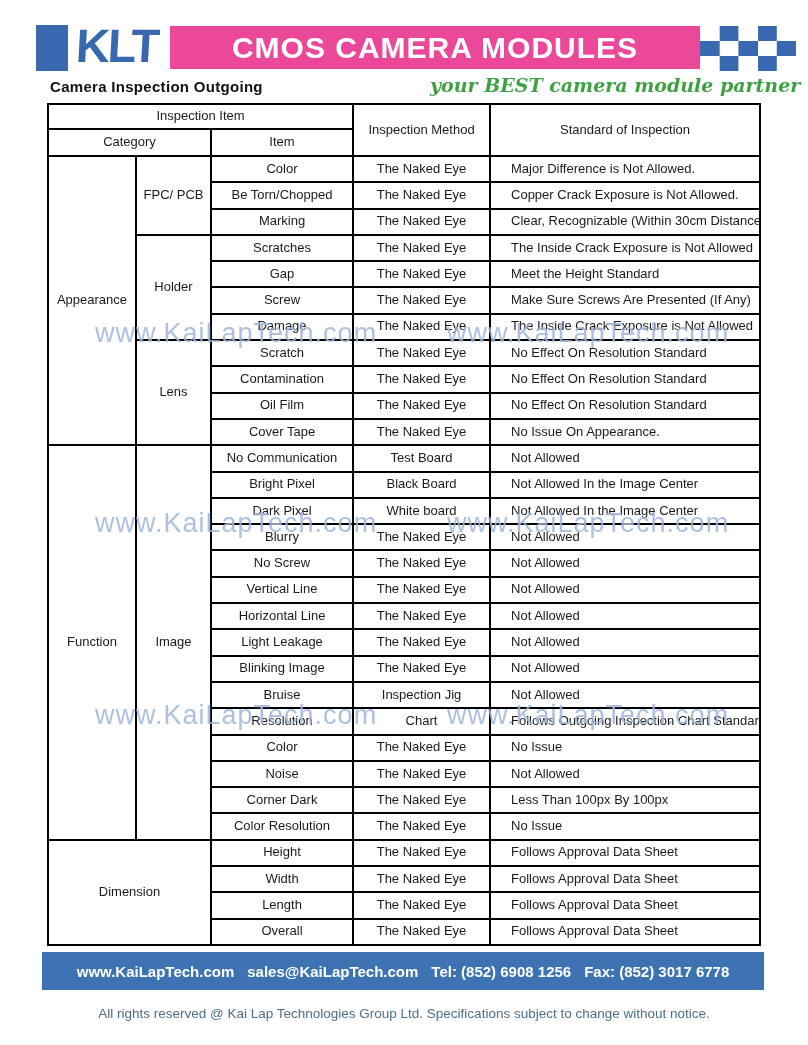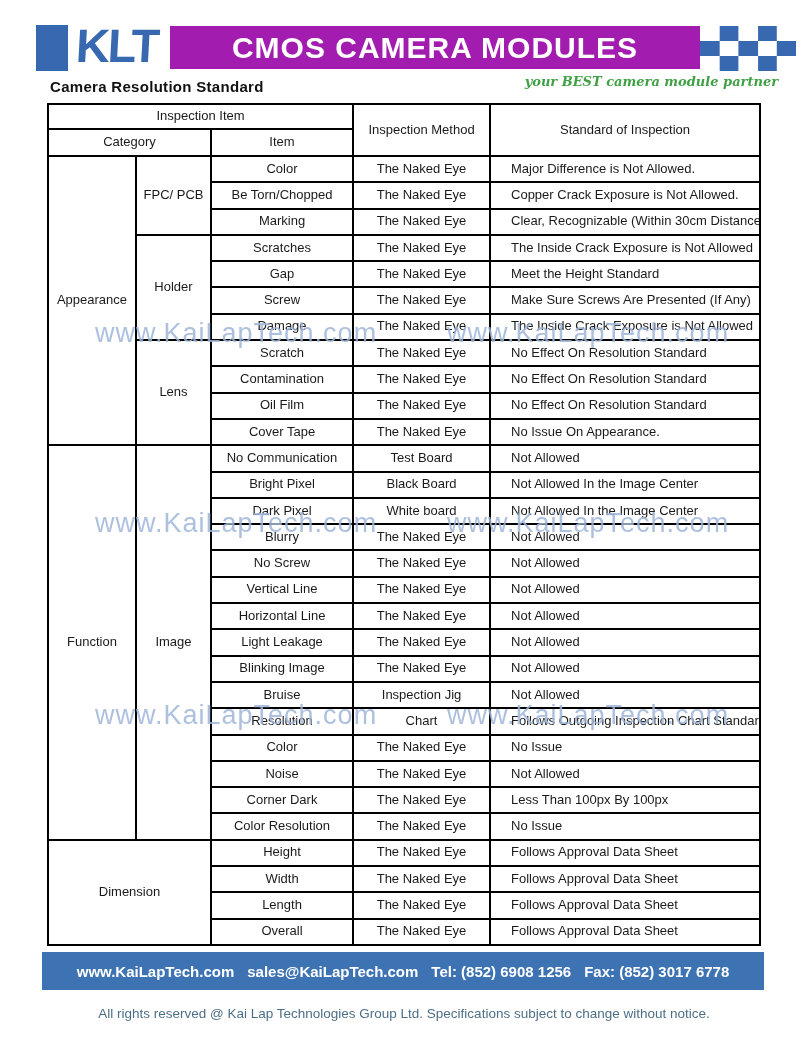--- a/index.html
+++ b/index.html
@@ -14,38 +14,38 @@
   
   .logo-square{position:absolute;left:36px;top:25px;width:32px;height:46px;background:#3768b0;}
   .logo-text{
     position:absolute;left:76px;top:18px;
     font-size:47px;font-weight:bold;color:#3768b0;
     letter-spacing:-2px;transform:skewX(-3deg);
     font-family:"Liberation Sans", sans-serif;
   }
   .title-bar{
     position:absolute;left:170px;top:26px;width:530px;height:43px;
-    background:#a21caf;display:flex;align-items:center;justify-content:center;
+    background:#ec4899;display:flex;align-items:center;justify-content:center;
   }
   .title-bar .title-text{
     color:#ffffff;font-size:30px;font-weight:bold;letter-spacing:1px;white-space:nowrap;
   }
   .checkers{
     position:absolute;left:700px;top:26px;width:96px;height:45px;
     background-image:conic-gradient(#3768b0 90deg,#ffffff 90deg 180deg,#3768b0 180deg 270deg,#ffffff 270deg);
     background-size:38.4px 30px;
   }
   .subtitle{
     position:absolute;left:50px;top:78px;
     font-size:15px;font-weight:bold;color:#111111;letter-spacing:.3px;
   }
   .slogan{
     position:absolute;left:430px;top:74px;width:348px;text-align:right;
     font-family:"DejaVu Serif", serif;
-    font-style:italic;font-weight:bold;font-size:13px;color:#3fa044;white-space:nowrap;
+    font-style:italic;font-weight:bold;font-size:19px;color:#3fa044;white-space:nowrap;
   }
   
   table.spec{
     position:absolute;left:47px;top:103px;width:712px;height:843px;
     border-collapse:collapse;table-layout:fixed;
   }
   table.spec th, table.spec td{
     border:2px solid #000000;
     font-size:13px;color:#1a1a1a;font-weight:normal;
     text-align:center;vertical-align:middle;
@@ -80,21 +80,21 @@
 <body>
 
 <div class="page">
 
   <div class="logo-square"></div>
   <div class="logo-text">KLT</div>
   <div class="title-bar">
     <span class="title-text">CMOS CAMERA MODULES</span>
   </div>
   <div class="checkers"></div>
-  <div class="subtitle">Camera Resolution Standard</div>
+  <div class="subtitle">Camera Inspection Outgoing</div>
   <div class="slogan">your BEST camera module partner</div>
 
   <table class="spec">
     <colgroup>
       <col style="width:88px">
         <col style="width:75px">
         <col style="width:142px">
         <col style="width:137px">
         <col style="width:270px">
     </colgroup>

